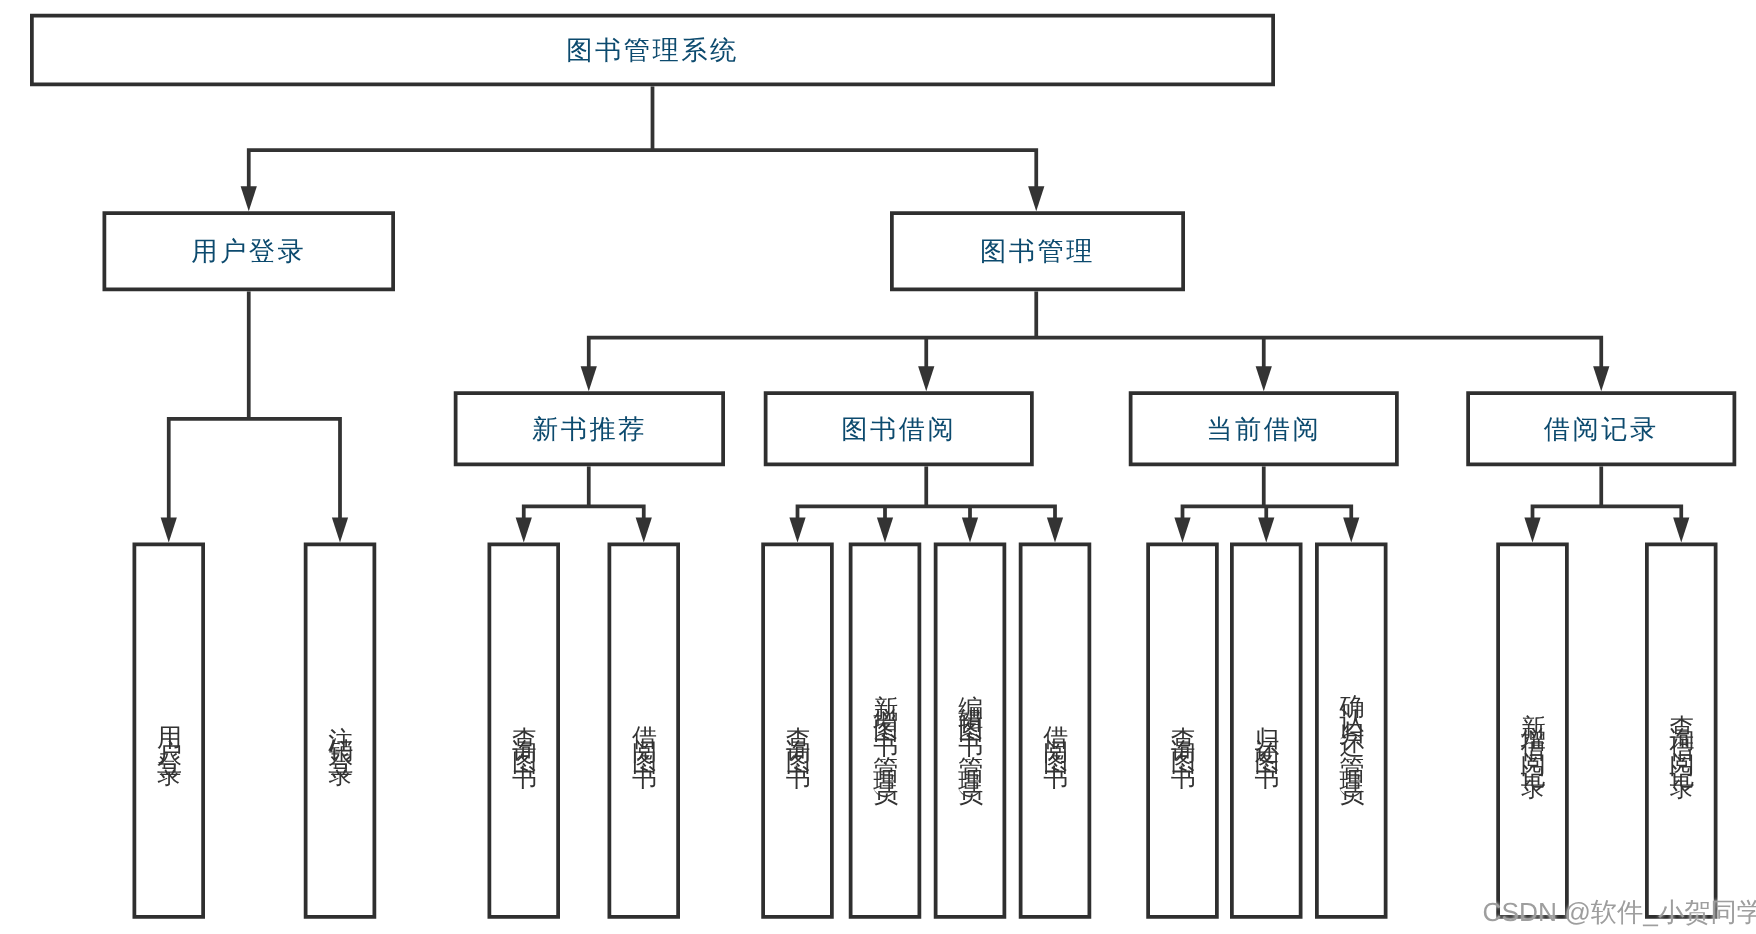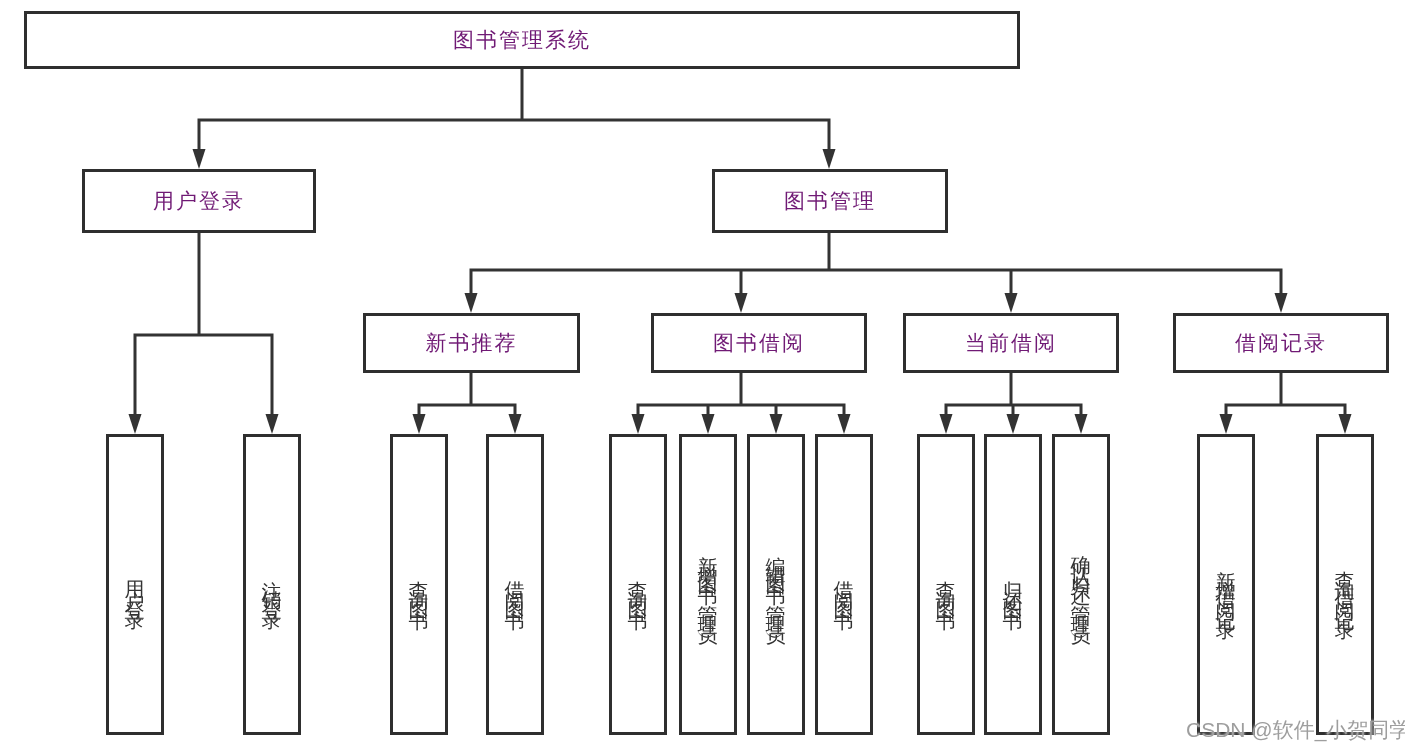--- a/index.html
+++ b/index.html
@@ -24,21 +24,21 @@
     border: 3px solid #2f2f2f;
     background: #ffffff;
     display: flex;
     align-items: center;
     justify-content: center;
     z-index: 2;
   }
   .hbox span {
     font-size: 21px;
     letter-spacing: 2px;
-    color: #701a75;
+    color: #0c4a6e;
     white-space: nowrap;
   }
   .vbox {
     top: 434px;
     width: 58px;
     height: 301px;
   }
   .vbox span {
     writing-mode: vertical-rl;
     text-orientation: mixed;
@@ -115,21 +115,21 @@
   <div class="box hbox" style="left:82px; top:169px; width:234px; height:64px;">
     <span>用户登录</span>
   </div>
   <div class="box hbox" style="left:363px; top:313px; width:217px; height:60px;">
     <span>新书推荐</span>
   </div>
 
   <div class="box hbox" style="left:712px; top:169px; width:236px; height:64px;">
     <span>图书管理</span>
   </div>
-  <div class="box hbox" style="left:651px; top:313px; width:216px; height:60px;">
+  <div class="box hbox" style="left:611px; top:313px; width:216px; height:60px;">
     <span>图书借阅</span>
   </div>
   <div class="box hbox" style="left:1173px; top:313px; width:216px; height:60px;">
     <span>借阅记录</span>
   </div>
   <div class="box hbox" style="left:903px; top:313px; width:216px; height:60px;">
     <span>当前借阅</span>
   </div>
 
   <div class="box vbox" style="left:106px;">

